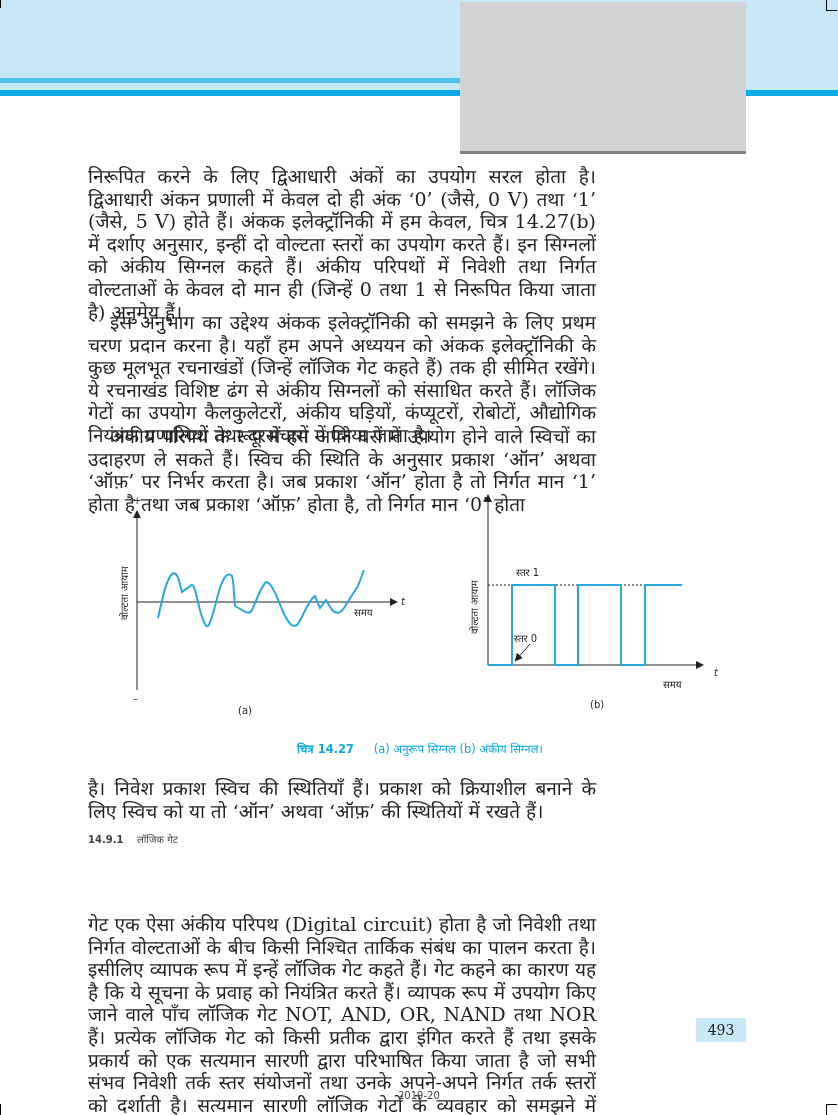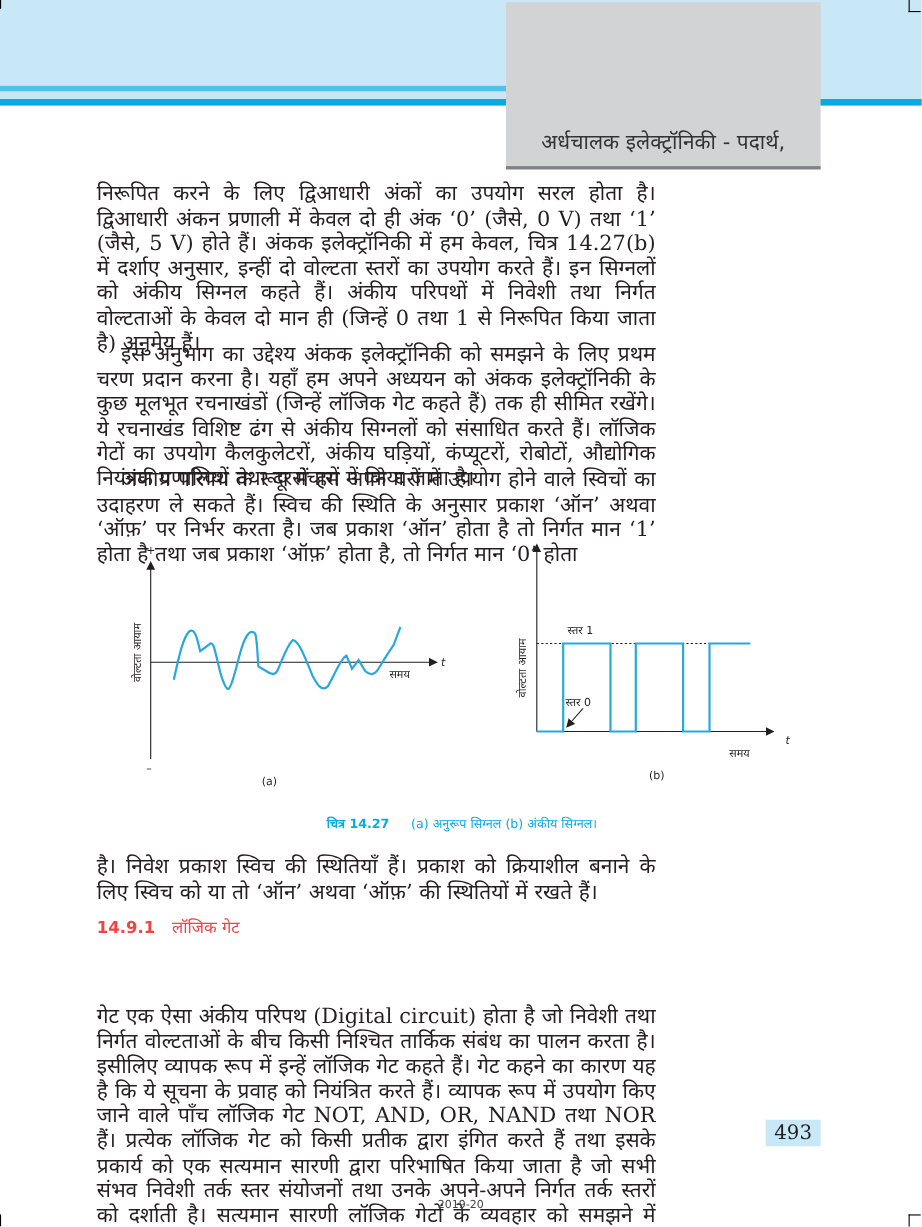--- a/index.html
+++ b/index.html
@@ -32,61 +32,60 @@
   }
   .text p { margin: 0; }
   .indent { text-indent: 22px; }
   .block1 { top: 165px; }
   .block2 { top: 311px; }
   .block3 { top: 425px; }
   .block4 { top: 777px; }
   .block5 { top: 913px; }
 
   .section-head {
-    position: absolute; left: 88px; top: 832px; font-size: 15px; font-weight: bold;
-    color: #ef4444; font-family: "DejaVu Sans", "Liberation Sans", sans-serif;
+    position: absolute; left: 88px; top: 832px; font-size: 10px; font-weight: bold;
+    color: #404040; font-family: "DejaVu Sans", "Liberation Sans", sans-serif;
   }
   .section-head .num { margin-right: 10px; }
   .section-head .ttl { font-weight: normal; }
 
   .fig { position: absolute; }
   .fig-a { left: 100px; top: 490px; width: 320px; height: 240px; }
   .fig-b { left: 450px; top: 484px; width: 300px; height: 240px; }
   .fig svg { width: 100%; height: 100%; display: block; }
   .lbl { font-family: "DejaVu Sans", "Liberation Sans", sans-serif; font-size: 10px; fill: #231f20; }
 
   .caption {
     position: absolute; left: 297px; top: 741px; font-size: 11.5px; color: #0aa9e2;
     font-family: "DejaVu Sans", "Liberation Sans", sans-serif;
   }
   .caption .cap-num { font-weight: bold; margin-right: 16px; }
 
   .page-num {
     position: absolute; left: 696px; top: 1018px; width: 50px; height: 24px;
-    background: #c8e8f7; font-size: 18px; text-align: center; line-height: 24px; color: #231f20;
+    background: #c8e8f7; font-size: 14px; text-align: center; line-height: 24px; color: #231f20;
   }
   .year {
     position: absolute; left: 398px; top: 1090px; font-size: 10px; color: #444;
     font-family: "DejaVu Sans", "Liberation Sans", sans-serif;
   }
 </style>
 </head>
 <body>
 
 <div class="band"></div>
 <div class="stripe1"></div>
 <div class="stripe2"></div>
 <div class="crop tl"></div>
 <div class="crop tr"></div>
 <div class="crop bl"></div>
 <div class="crop br"></div>
 
 <div class="title-box">
   <div class="title-text">
-    <div>अर्धचालक इलेक्ट्रॉनिकी - पदार्थ,</div>
   </div>
 </div>
 
 <div class="text block1">
   <p>निरूपित करने के लिए द्विआधारी अंकों का उपयोग सरल होता है। द्विआधारी अंकन प्रणाली में केवल दो ही अंक ‘0’ (जैसे, 0 V) तथा ‘1’ (जैसे, 5 V) होते हैं। अंकक इलेक्ट्रॉनिकी में हम केवल, चित्र 14.27(b) में दर्शाए अनुसार, इन्हीं दो वोल्टता स्तरों का उपयोग करते हैं। इन सिग्नलों को अंकीय सिग्नल कहते हैं। अंकीय परिपथों में निवेशी तथा निर्गत वोल्टताओं के केवल दो मान ही (जिन्हें 0 तथा 1 से निरूपित किया जाता है) अनुमेय हैं।</p>
 </div>
 <div class="text block2">
   <p class="indent">इस अनुभाग का उद्देश्य अंकक इलेक्ट्रॉनिकी को समझने के लिए प्रथम चरण प्रदान करना है। यहाँ हम अपने अध्ययन को अंकक इलेक्ट्रॉनिकी के कुछ मूलभूत रचनाखंडों (जिन्हें लॉजिक गेट कहते हैं) तक ही सीमित रखेंगे। ये रचनाखंड विशिष्ट ढंग से अंकीय सिग्नलों को संसाधित करते हैं। लॉजिक गेटों का उपयोग कैलकुलेटरों, अंकीय घड़ियों, कंप्यूटरों, रोबोटों, औद्योगिक नियंत्रण प्रणालियों तथा दूरसंचारों में किया जाता है।</p>
 </div>
 <div class="text block3">

